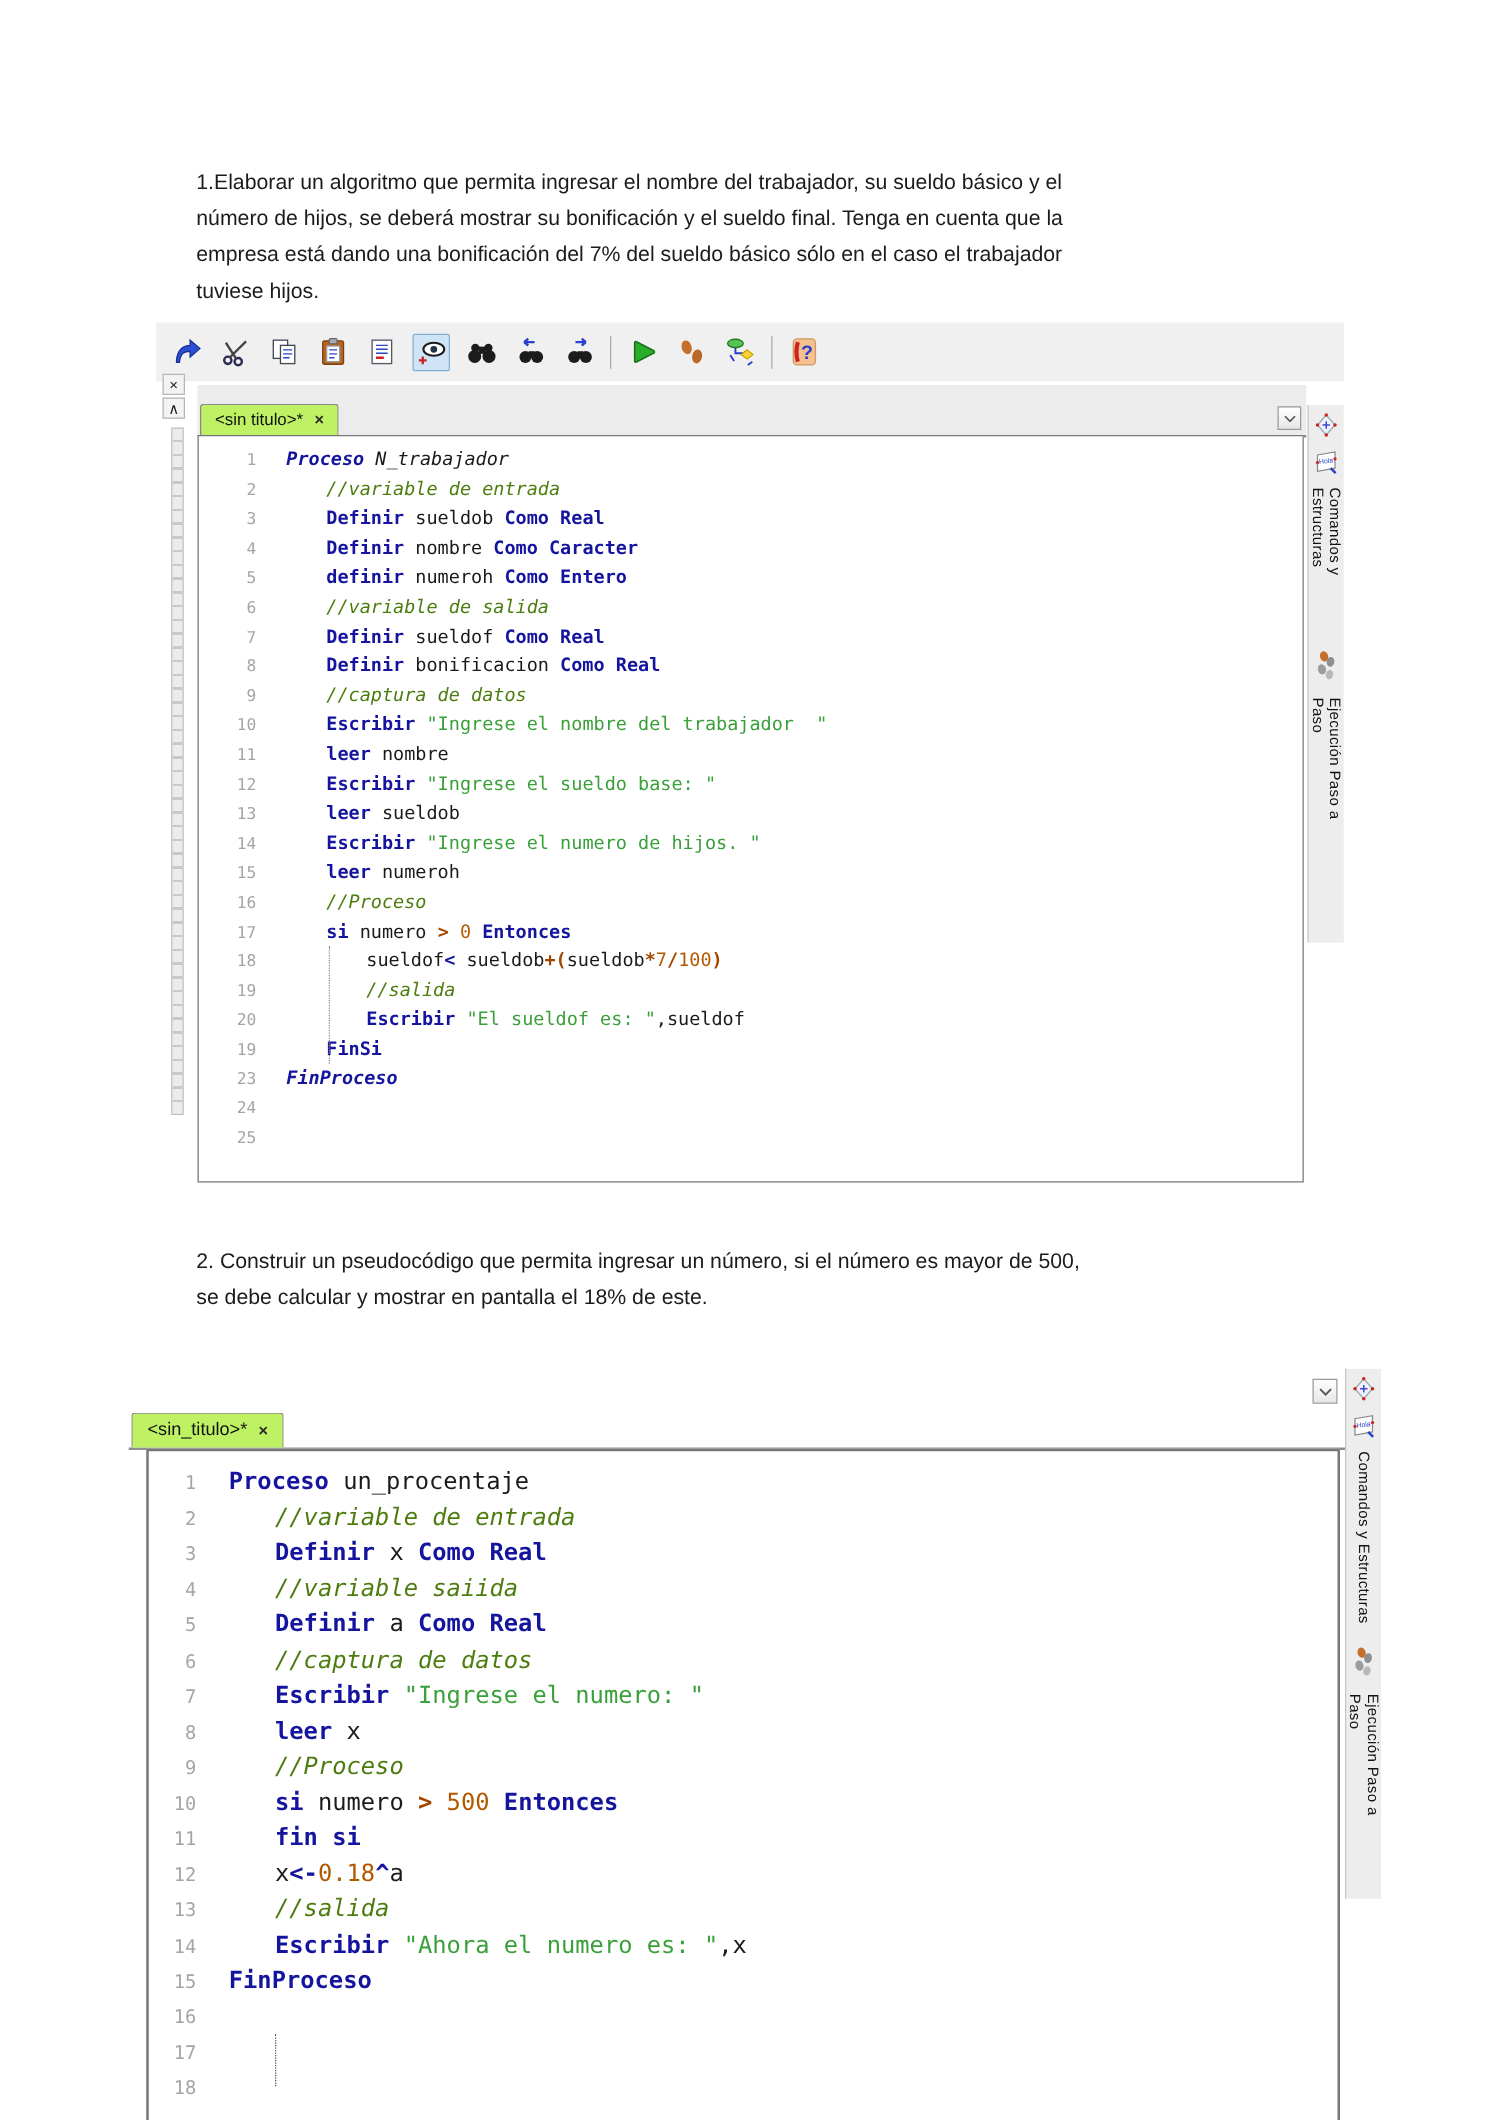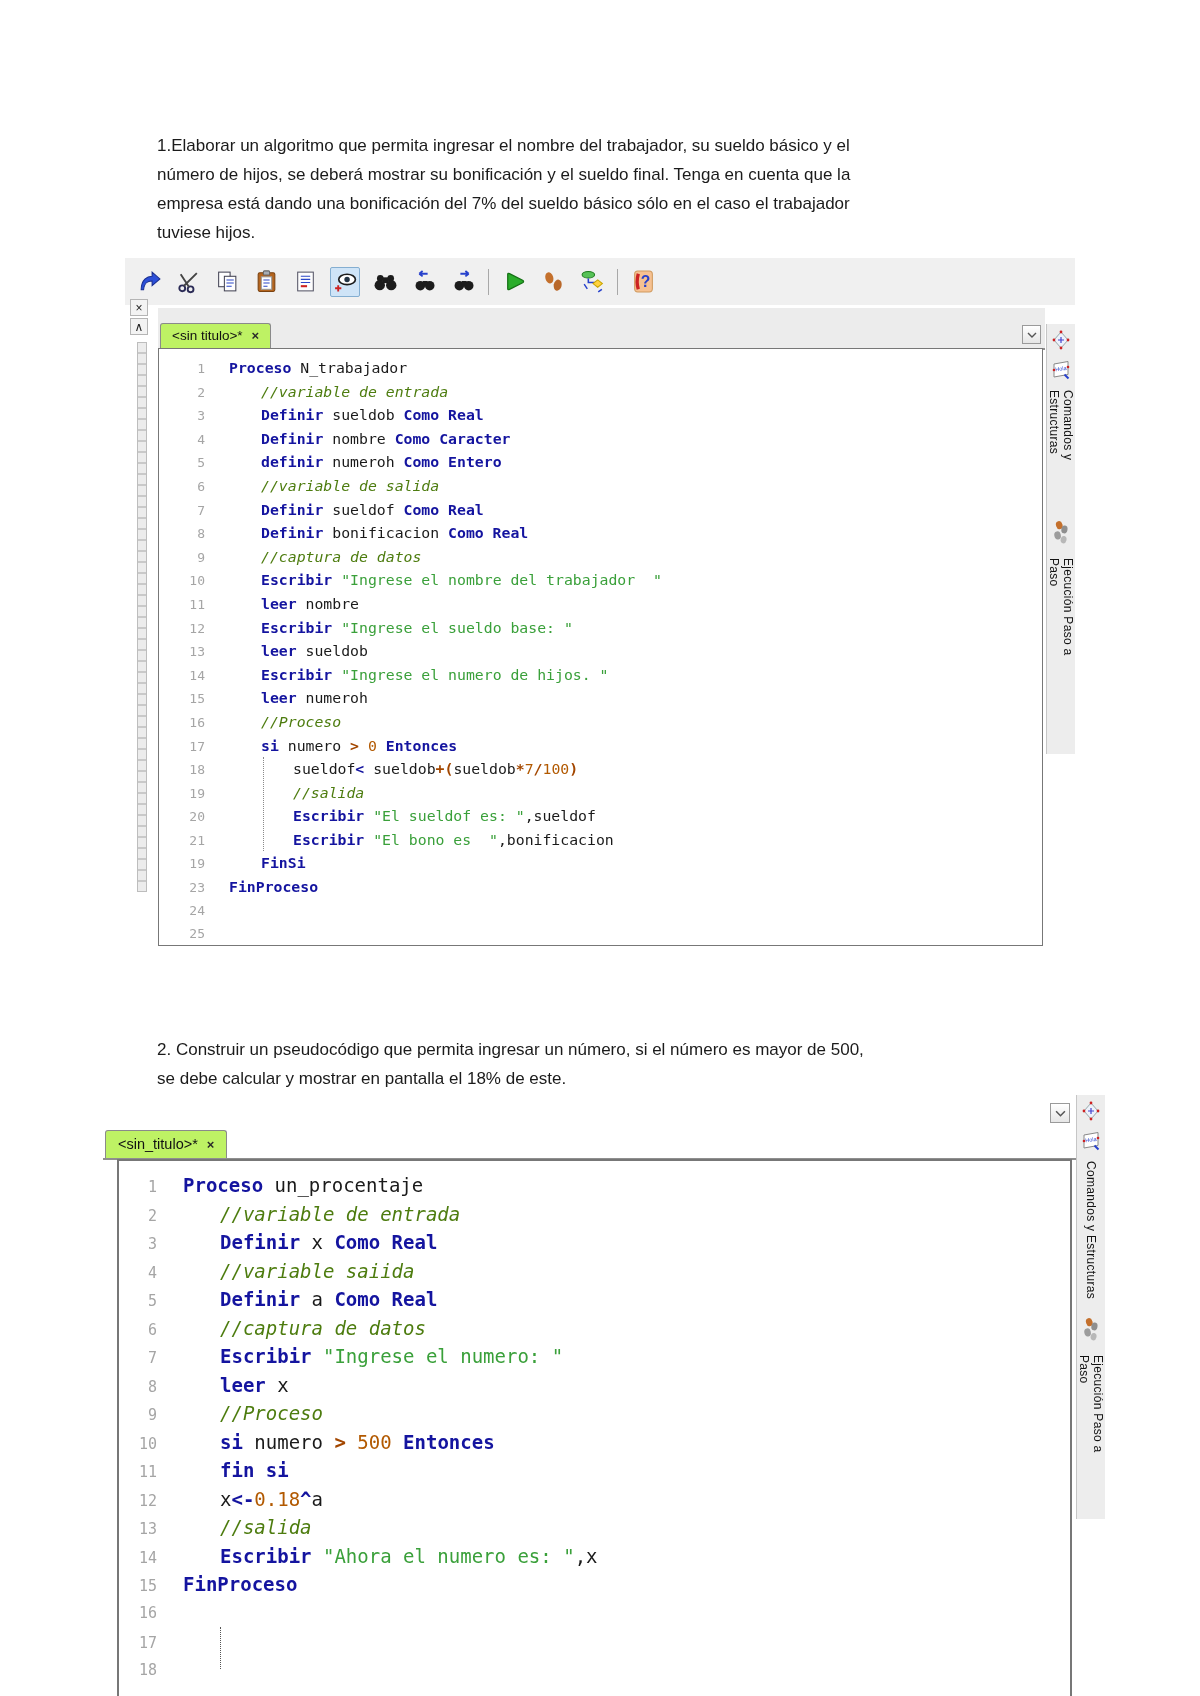--- a/index.html
+++ b/index.html
@@ -1,20 +1,20 @@
 <!DOCTYPE html>
 <html><head>
 <meta charset="utf-8">
 <style>
   html,body{margin:0;padding:0;background:#ffffff;}
   .page{position:relative;width:1200px;height:1696px;background:#fff;overflow:hidden;
         font-family:"Liberation Sans",sans-serif;color:#1b1b1b;}
   .para{position:absolute;font-size:17px;line-height:29px;white-space:pre-line;color:#1b1b1b;}
   #p1{left:157px;top:131px;width:820px;}
-  #p2{left:157px;top:994px;width:860px;margin-top:41px;}
+  #p2{left:157px;top:994px;width:860px;}
 
   
   .shot{position:absolute;background:#fff;}
   #shot1{left:125px;top:258px;width:950px;height:717px;}
   #shot2{left:95px;top:1093px;width:1010px;height:603px;overflow:hidden;}
 
   .toolbar{position:absolute;left:0;top:0;right:0;height:47px;background:#f0f0f0;
            display:flex;align-items:center;gap:11px;padding-left:10px;box-sizing:border-box;}
   .tool{width:28px;height:28px;display:flex;align-items:center;justify-content:center;flex:0 0 auto;}
   .tool svg{width:25px;height:25px;}
@@ -49,21 +49,21 @@
   #code2{left:22px;top:66px;width:955px;height:620px;padding-top:10px;border-width:2px;}
   .crow{display:flex;align-items:baseline;}
   .ed1 .crow{height:23.6px;line-height:23.6px;}
   .ed2 .crow{height:28.5px;line-height:28.5px;}
   .ln{flex:0 0 auto;text-align:right;color:#a5a5a5;}
   .ed1 .ln{width:46px;padding-right:10px;font-size:13px;}
   .ed2 .ln{width:38px;padding-right:10px;font-size:15px;}
   .ct{white-space:pre;flex:1 1 auto;}
   .ed1 .ct{font-size:14.8px;}
   .ed2 .ct{font-size:19px;}
-  .ed1 .ind0{padding-left:14px;} .ed1 .ind1{padding-left:46px;} .ed1 .ind2{padding-left:78px;}
+  .ed1 .ind0{padding-left:14px;font-style:italic;} .ed1 .ind1{padding-left:46px;} .ed1 .ind2{padding-left:78px;}
   .ed2 .ind0{padding-left:16px;} .ed2 .ind1{padding-left:53px;}
   .tk-kw{color:#14149f;font-weight:bold;}
   .tk-id{color:#1a1a1a;}
   .tk-cm{color:#4d7c0f;font-style:italic;}
   .tk-str{color:#3aa03a;}
   .tk-num{color:#b25900;}
   .tk-op{color:#a34700;font-weight:bold;}
   .tk-asg{color:#14149f;font-weight:bold;}
   .tk-cur{display:inline-block;width:0;height:42px;border-left:1px dotted #555;vertical-align:top;}
   .guide{position:absolute;left:104px;top:408px;height:94px;width:0;border-left:1px dotted #8a8a8a;}
@@ -283,24 +283,20 @@
         </div>
         <div class="crow">
           <span class="ln">19</span>
           <span class="ct ind2"><span class="tk-cm">//salida</span></span>
         </div>
         <div class="crow">
           <span class="ln">20</span>
           <span class="ct ind2"><span class="tk-kw">Escribir</span><span class="tk-str"> "El sueldof es: "</span><span class="tk-id">,sueldof</span></span>
         </div>
         <div class="crow">
-          <span class="ln">21</span>
-          <span class="ct ind2"><span class="tk-kw">Escribir</span><span class="tk-str"> "El bono es  "</span><span class="tk-id">,bonificacion</span></span>
-        </div>
-        <div class="crow">
           <span class="ln">19</span>
           <span class="ct ind1"><span class="tk-kw">FinSi</span></span>
         </div>
         <div class="crow">
           <span class="ln">23</span>
           <span class="ct ind0"><span class="tk-kw">FinProceso</span></span>
         </div>
         <div class="crow">
           <span class="ln">24</span>
           <span class="ct ind0"></span>

